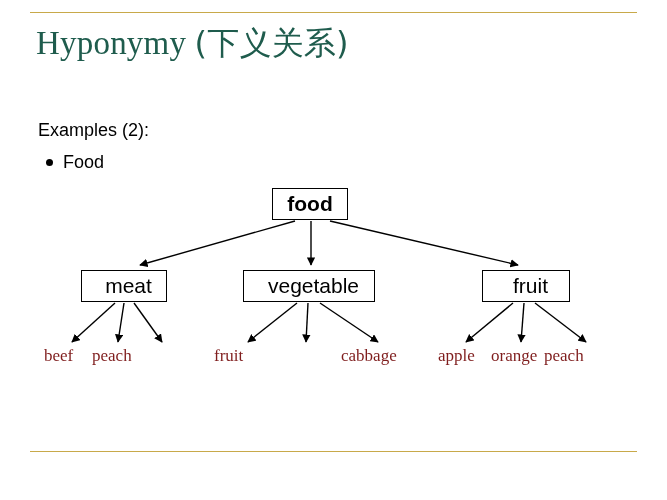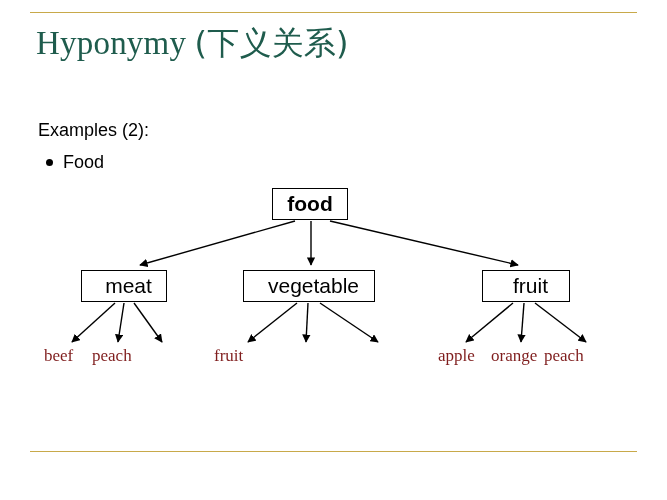--- a/index.html
+++ b/index.html
@@ -163,19 +163,20 @@
     <div class="node lvl1" style="left:272px; top:18px; width:76px;">food</div>
 
     <div class="node lvl2" style="left:81px; top:100px; width:86px;">meat</div>
     <div class="node lvl2" style="left:243px; top:100px; width:132px;">vegetable</div>
     <div class="node lvl2" style="left:482px; top:100px; width:88px;">fruit</div>
 
     <div class="leaf" style="left:44px; top:176px; width:56px;">beef</div>
     <div class="leaf" style="left:92px; top:176px; width:54px;">peach</div>
 
     <div class="leaf" style="left:214px; top:176px; width:66px;">fruit</div>
+    <div class="leaf" style="left:341px; top:176px; width:76px;">cabbage</div>
 
     <div class="leaf" style="left:438px; top:176px; width:58px;">apple</div>
     <div class="leaf" style="left:491px; top:176px; width:66px;">orange</div>
     <div class="leaf" style="left:544px; top:176px; width:62px;font-family:Liberation Serif, serif;">peach</div>
 
   </div>
 </div>
 
 </body></html>

